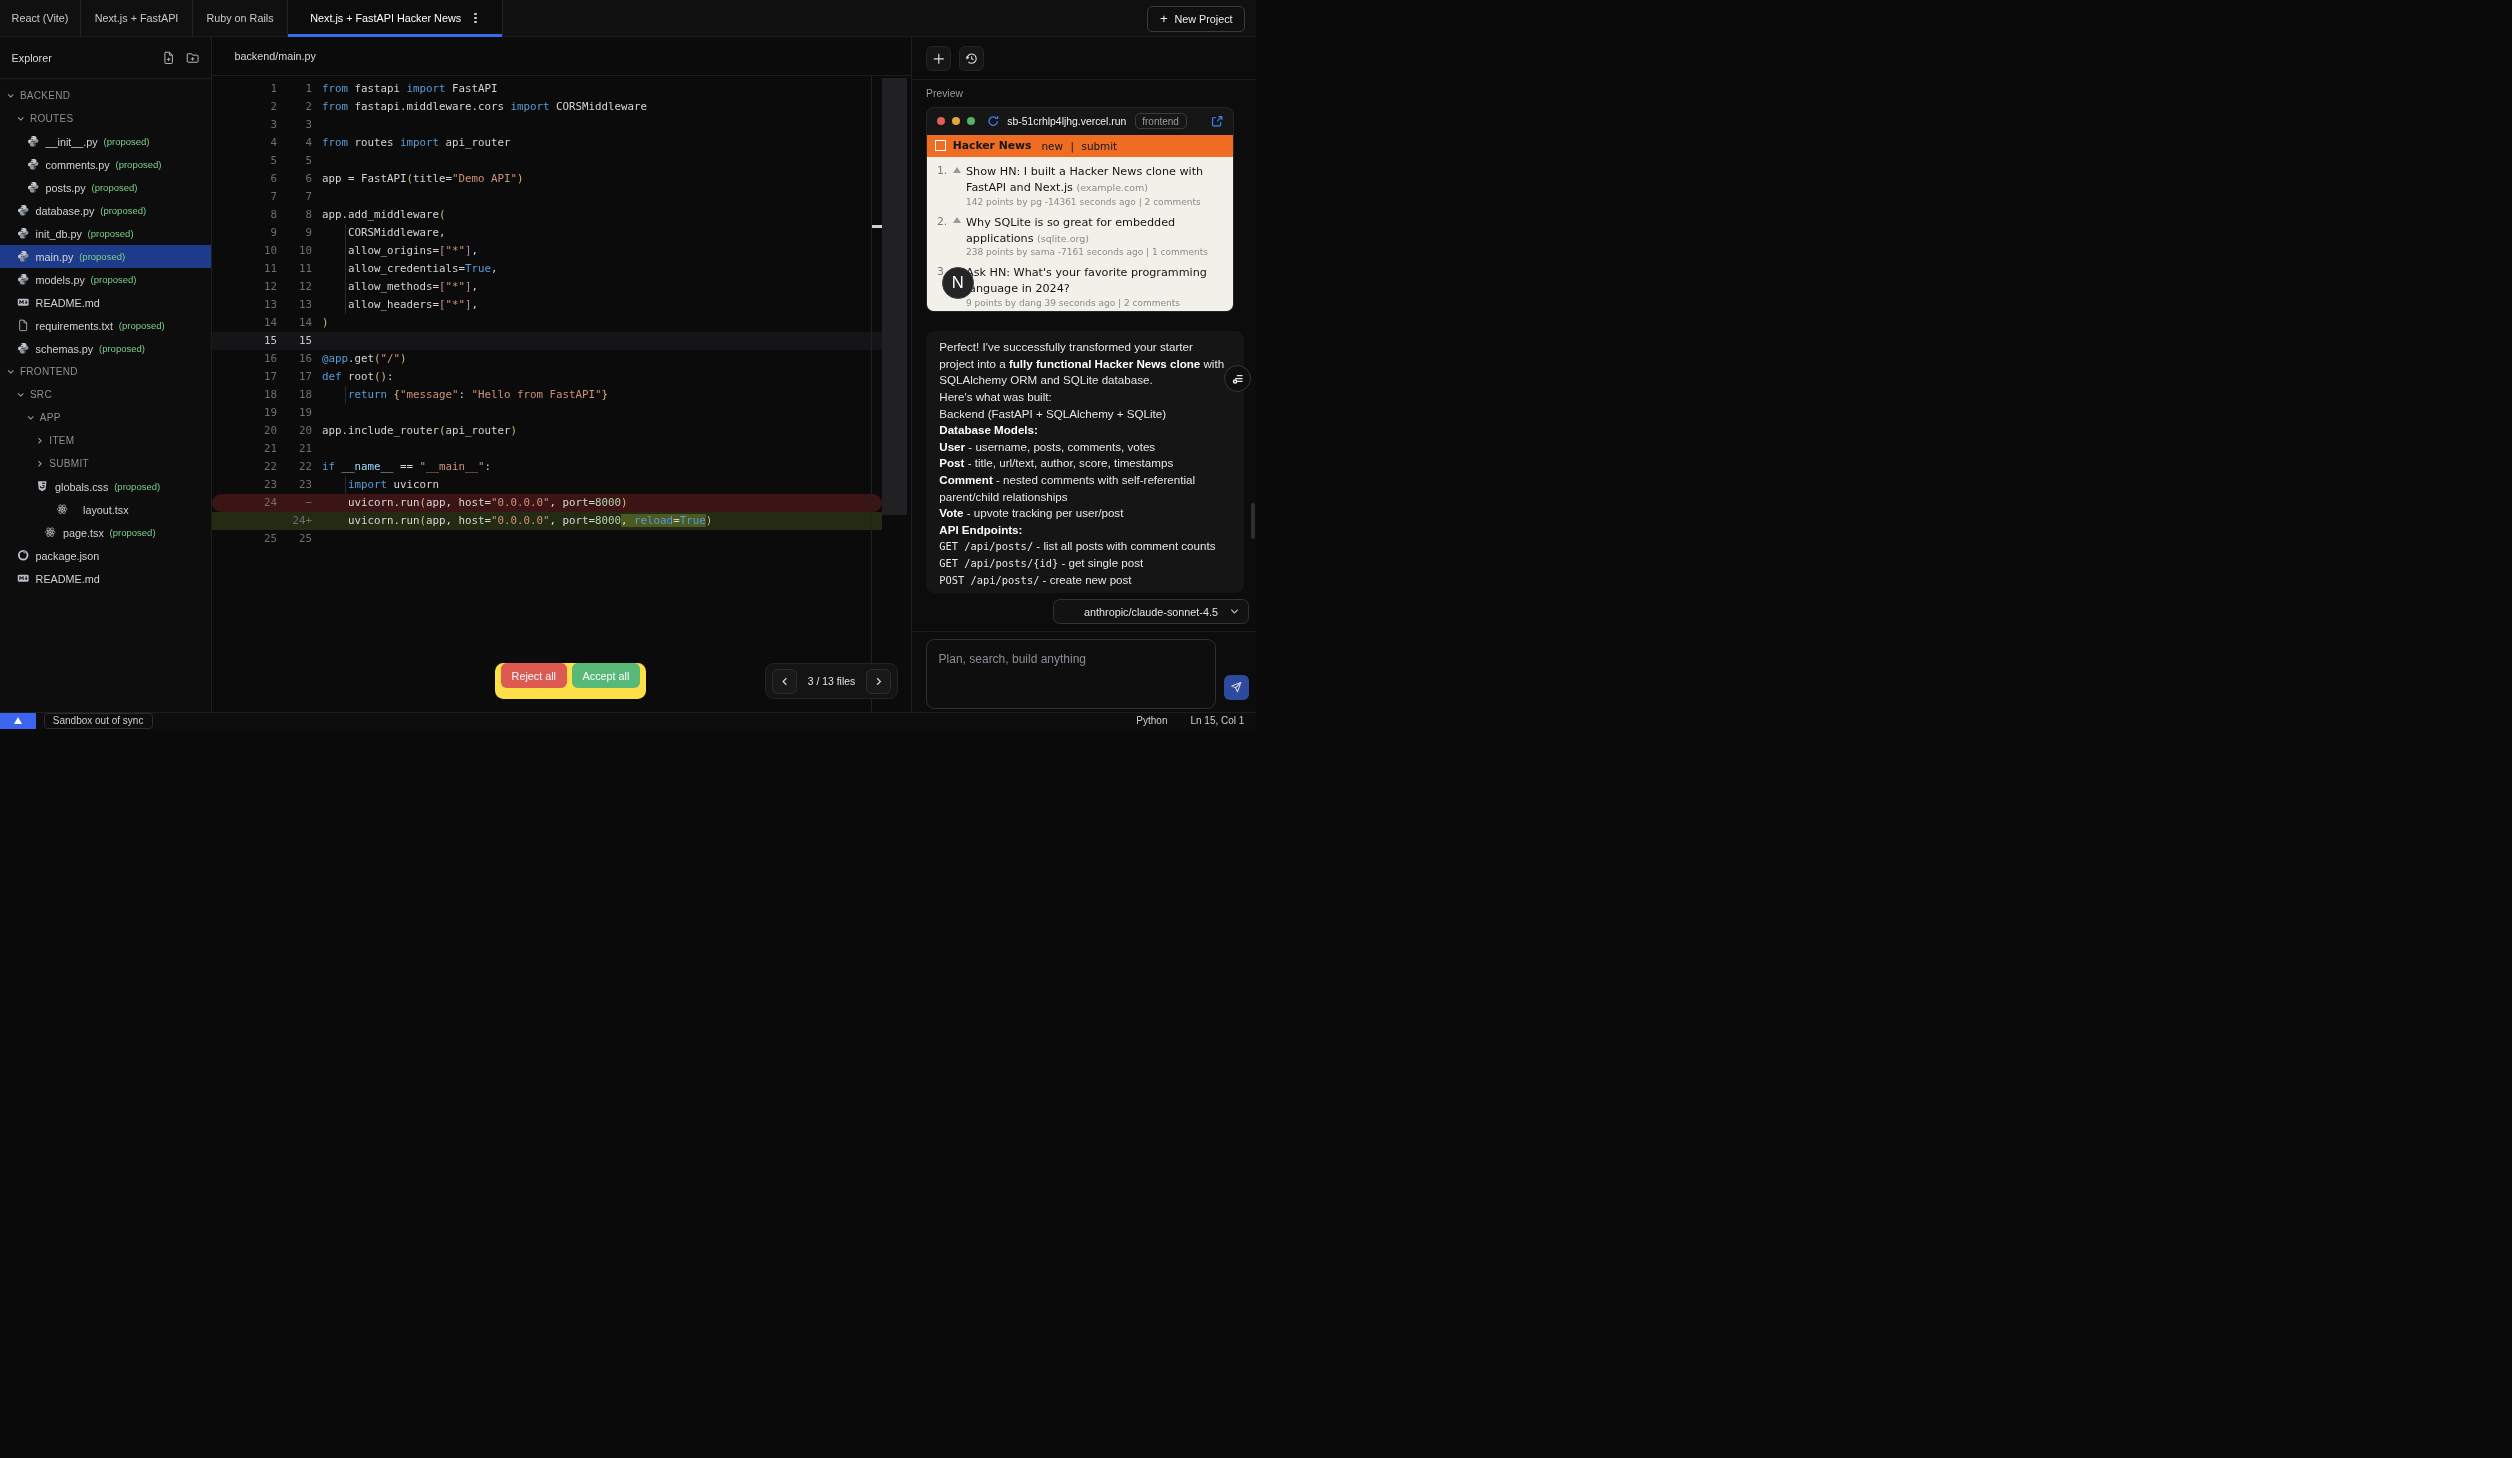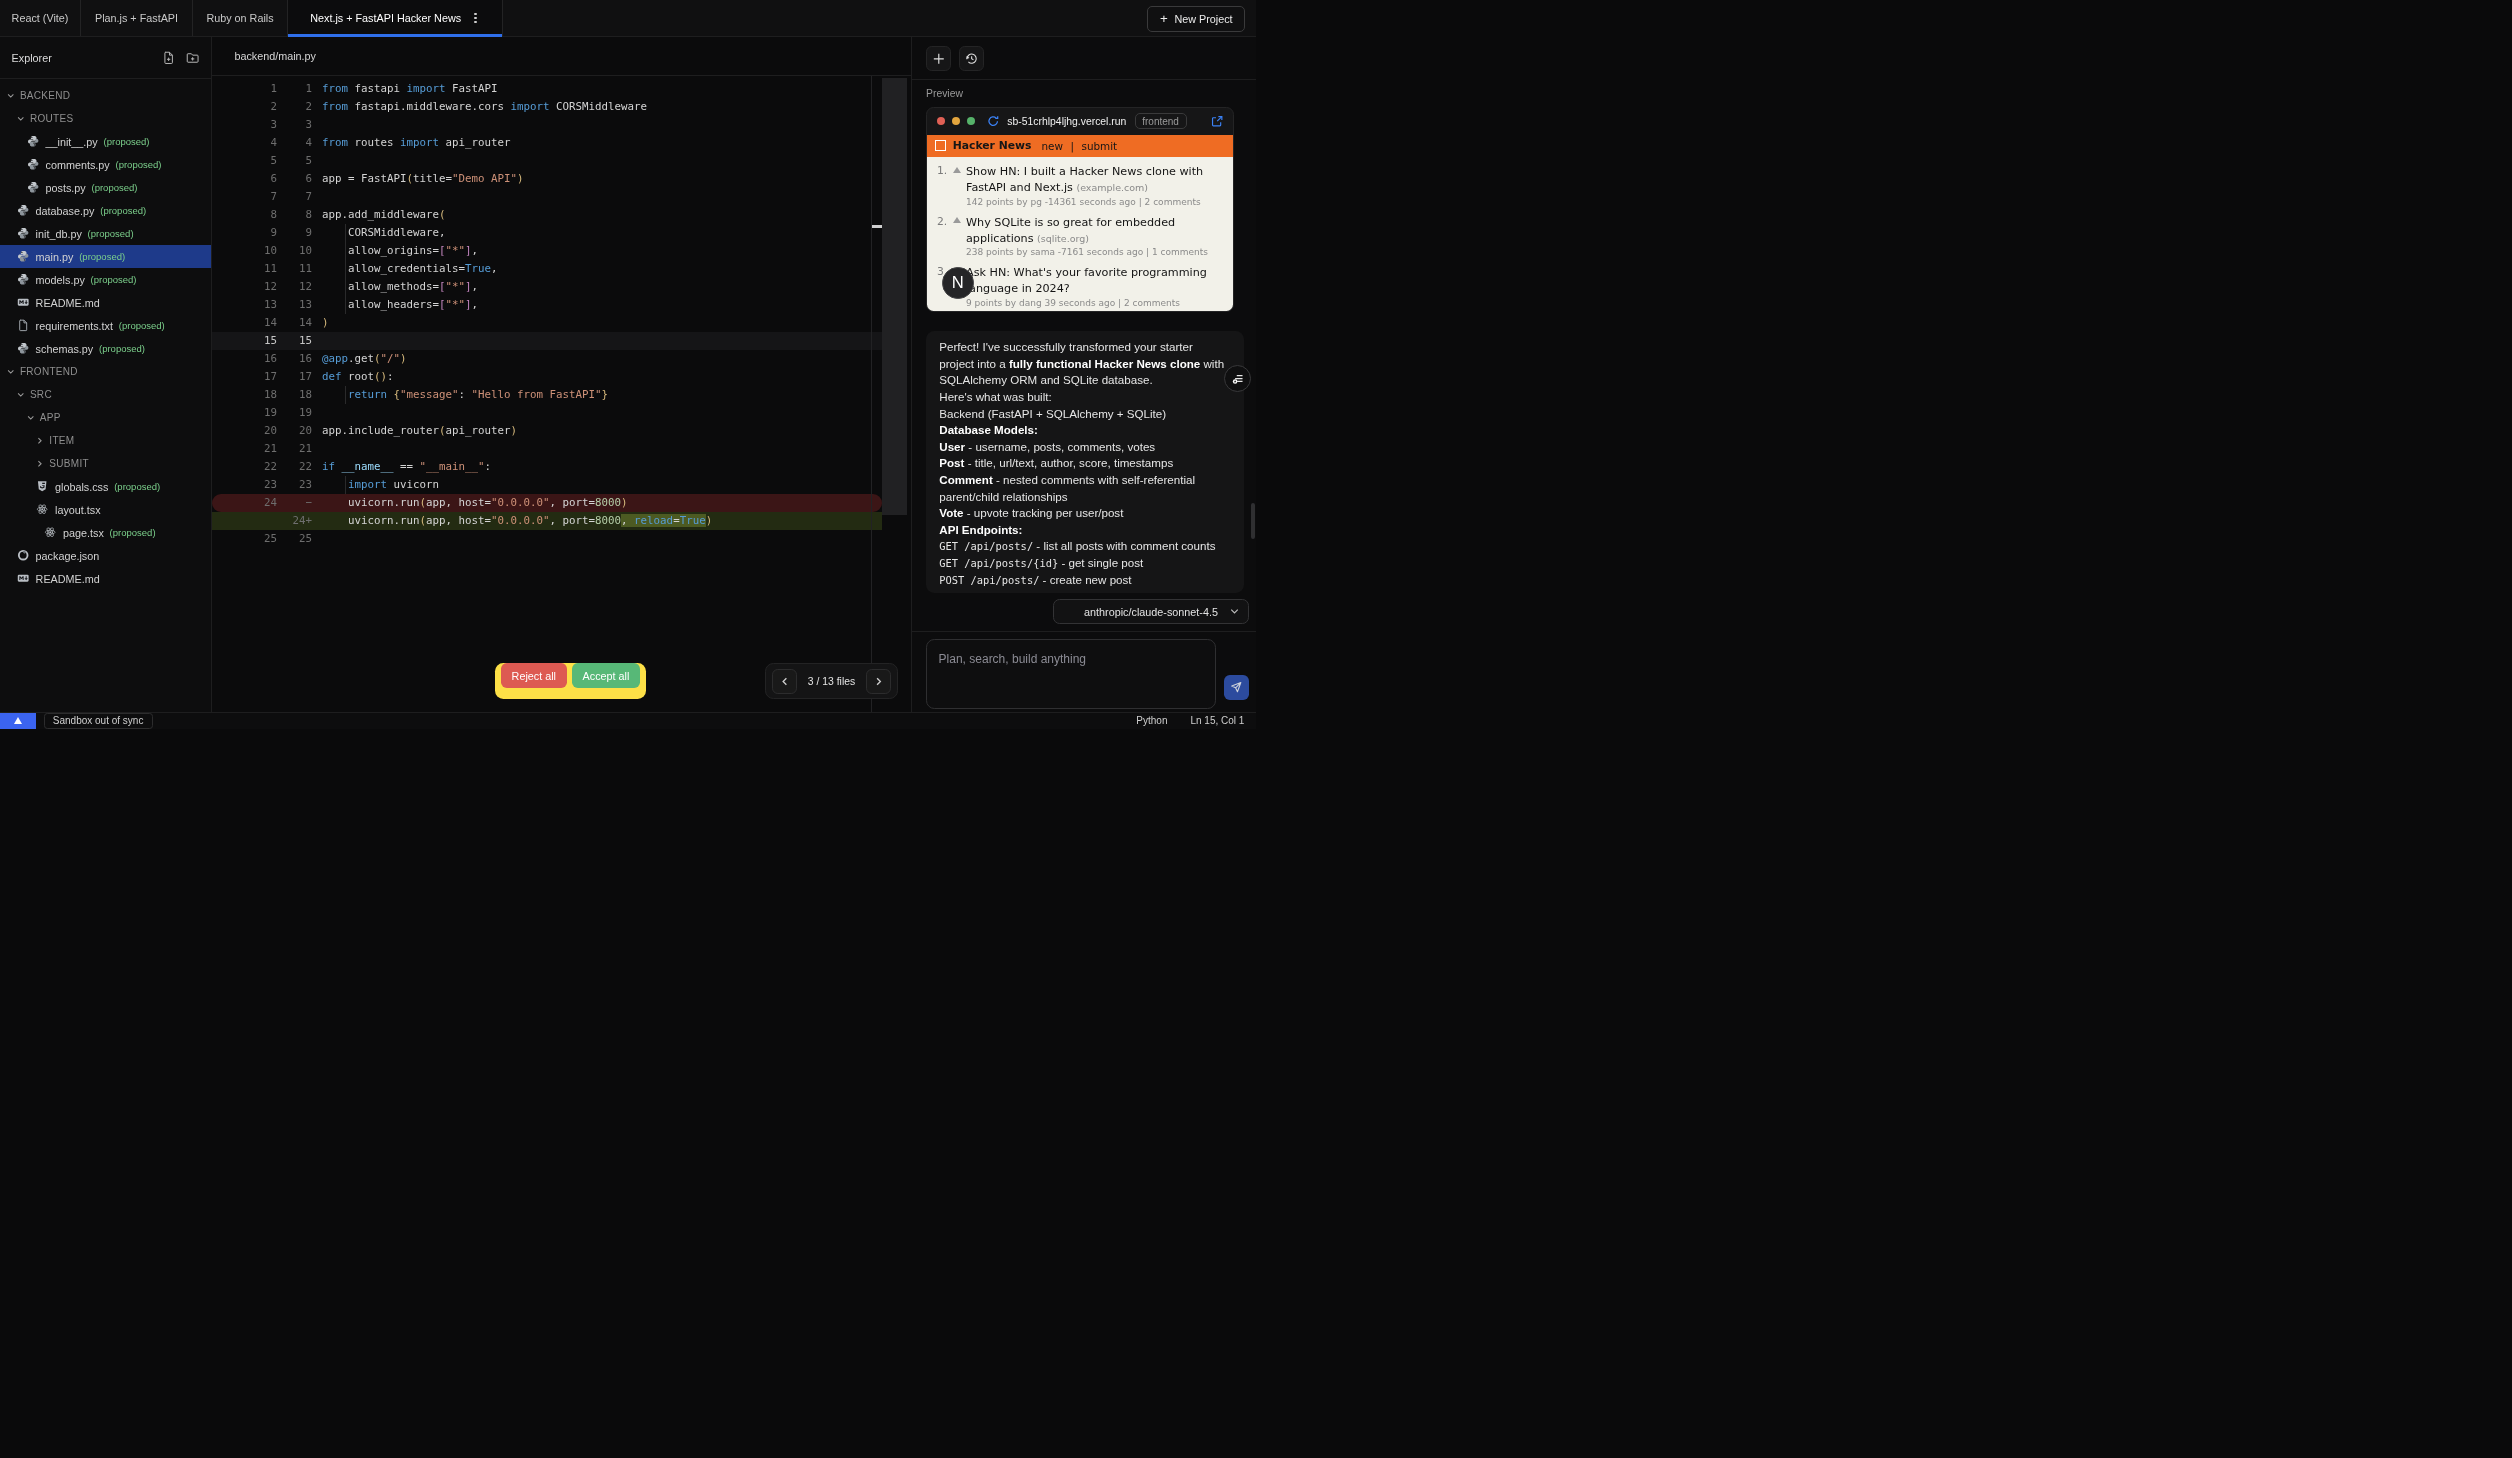--- a/index.html
+++ b/index.html
@@ -107,21 +107,21 @@
 </style>
 </head>
 <body style="--accent: #2f6feb; --hn: #ef6c23; --proposed: #7cd08c; --reject: #dd5a52; --accept: #57b877; --send: #2c4b9e; --vercel: #3b64f0; --selrow: #1e3a8a;">
 
 <div class="tabbar">
   <div id="tabs" style="display:flex;height:100%;">
       <div class="tab" style="width: 81px;">
         <span>React (Vite)</span>
       </div>
       <div class="tab" style="width: 112px;">
-        <span>Plan.js + FastAPI</span>
+        <span>Next.js + FastAPI</span>
       </div>
       <div class="tab" style="width: 95px;">
         <span>Ruby on Rails</span>
       </div>
       <div class="tab active" style="width: 215px;">
         <span>Next.js + FastAPI Hacker News</span>
         <span class="kebab">
           <i></i>
           <i></i>
           <i></i>
@@ -330,21 +330,21 @@
         <div class="trow" style="padding-left: 36px;">
           <span class="ficon">
             <svg width="12.4" height="12.4" viewBox="0 0 16 16">
               <path d="M2.5 1.5h11L12.4 12 8 14.5 3.6 12z" fill="#b9bec4"></path>
               <path d="M8 3.6h3.6l-.2 1.5H8v1.7h3.2l-.4 3.2L8 11v-1.6l1.5-.5.1-1.1H8zM8 3.6v7.3l-2.7-.9-.2-1.9h1.5l.1.9 1.3.4z" fill="#17181c"></path>
             </svg>
           </span>
           <span>globals.css</span>
           <span class="badge">(proposed)</span>
         </div>
-        <div class="trow" style="padding-left: 36px;">
+        <div class="trow" style="padding-left: 56px; gap: 8px;">
           <span class="ficon">
             <svg width="12.4" height="12.4" viewBox="0 0 16 16">
               <g fill="none" stroke="#b9bec4" stroke-width=".9">
                 <ellipse cx="8" cy="8" rx="6.4" ry="2.5"></ellipse>
                 <ellipse cx="8" cy="8" rx="6.4" ry="2.5" transform="rotate(60 8 8)"></ellipse>
                 <ellipse cx="8" cy="8" rx="6.4" ry="2.5" transform="rotate(120 8 8)"></ellipse>
               </g>
               <circle cx="8" cy="8" r="1.3" fill="#b9bec4"></circle>
             </svg>
           </span>

